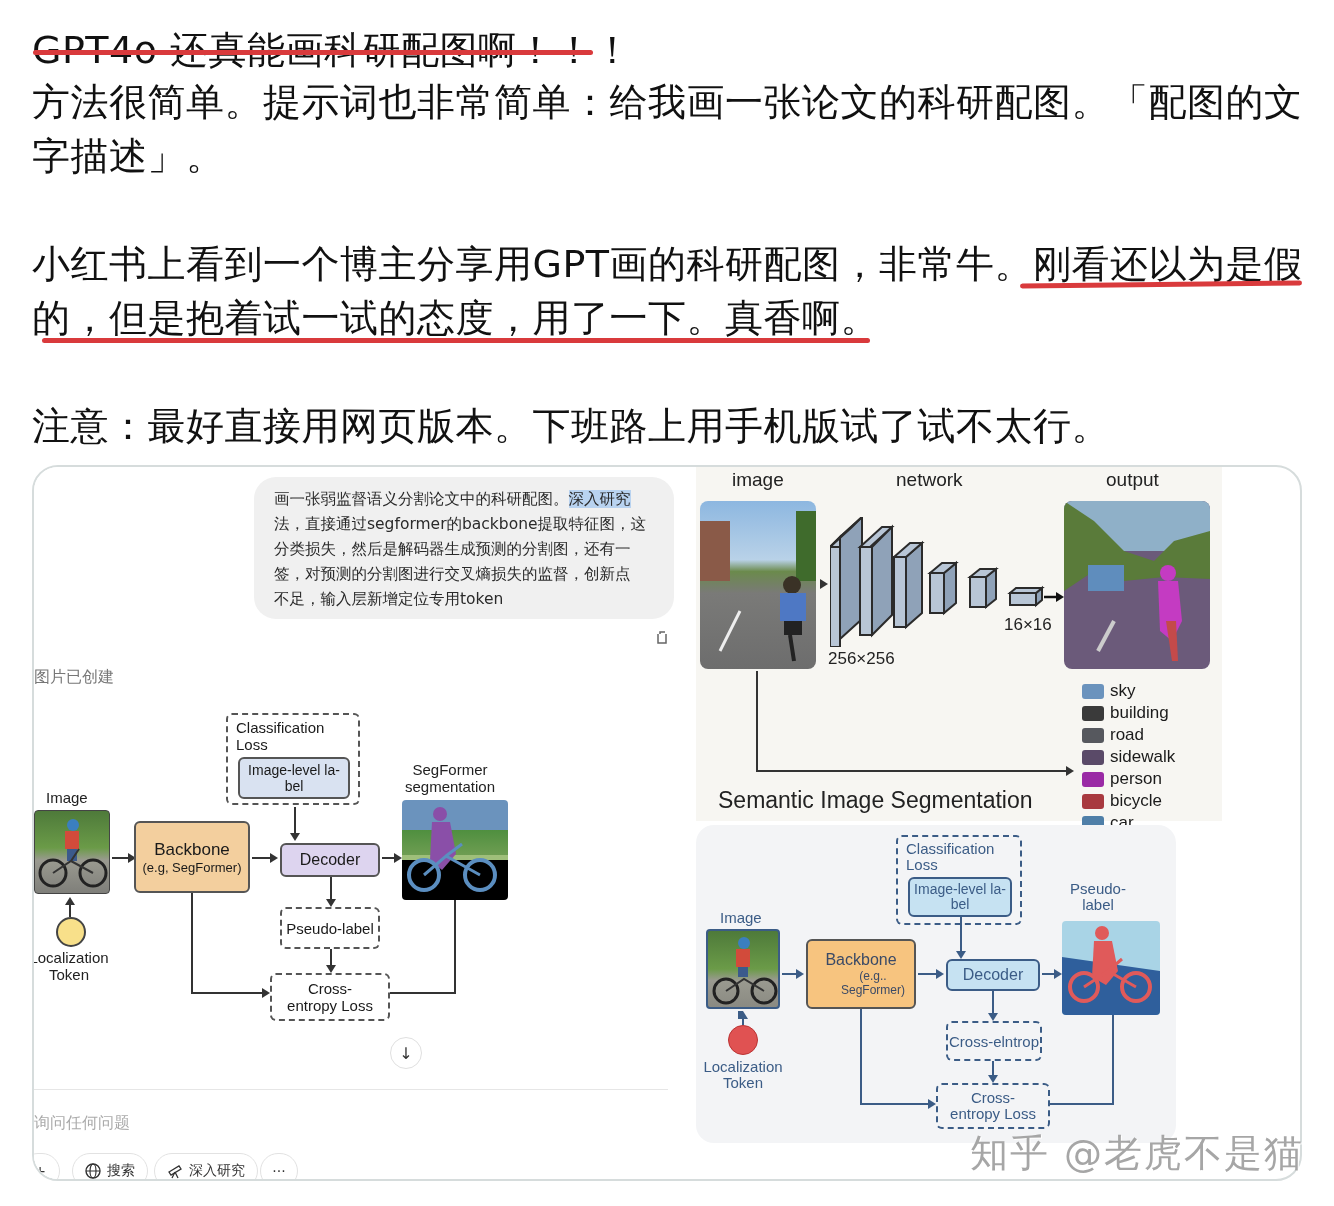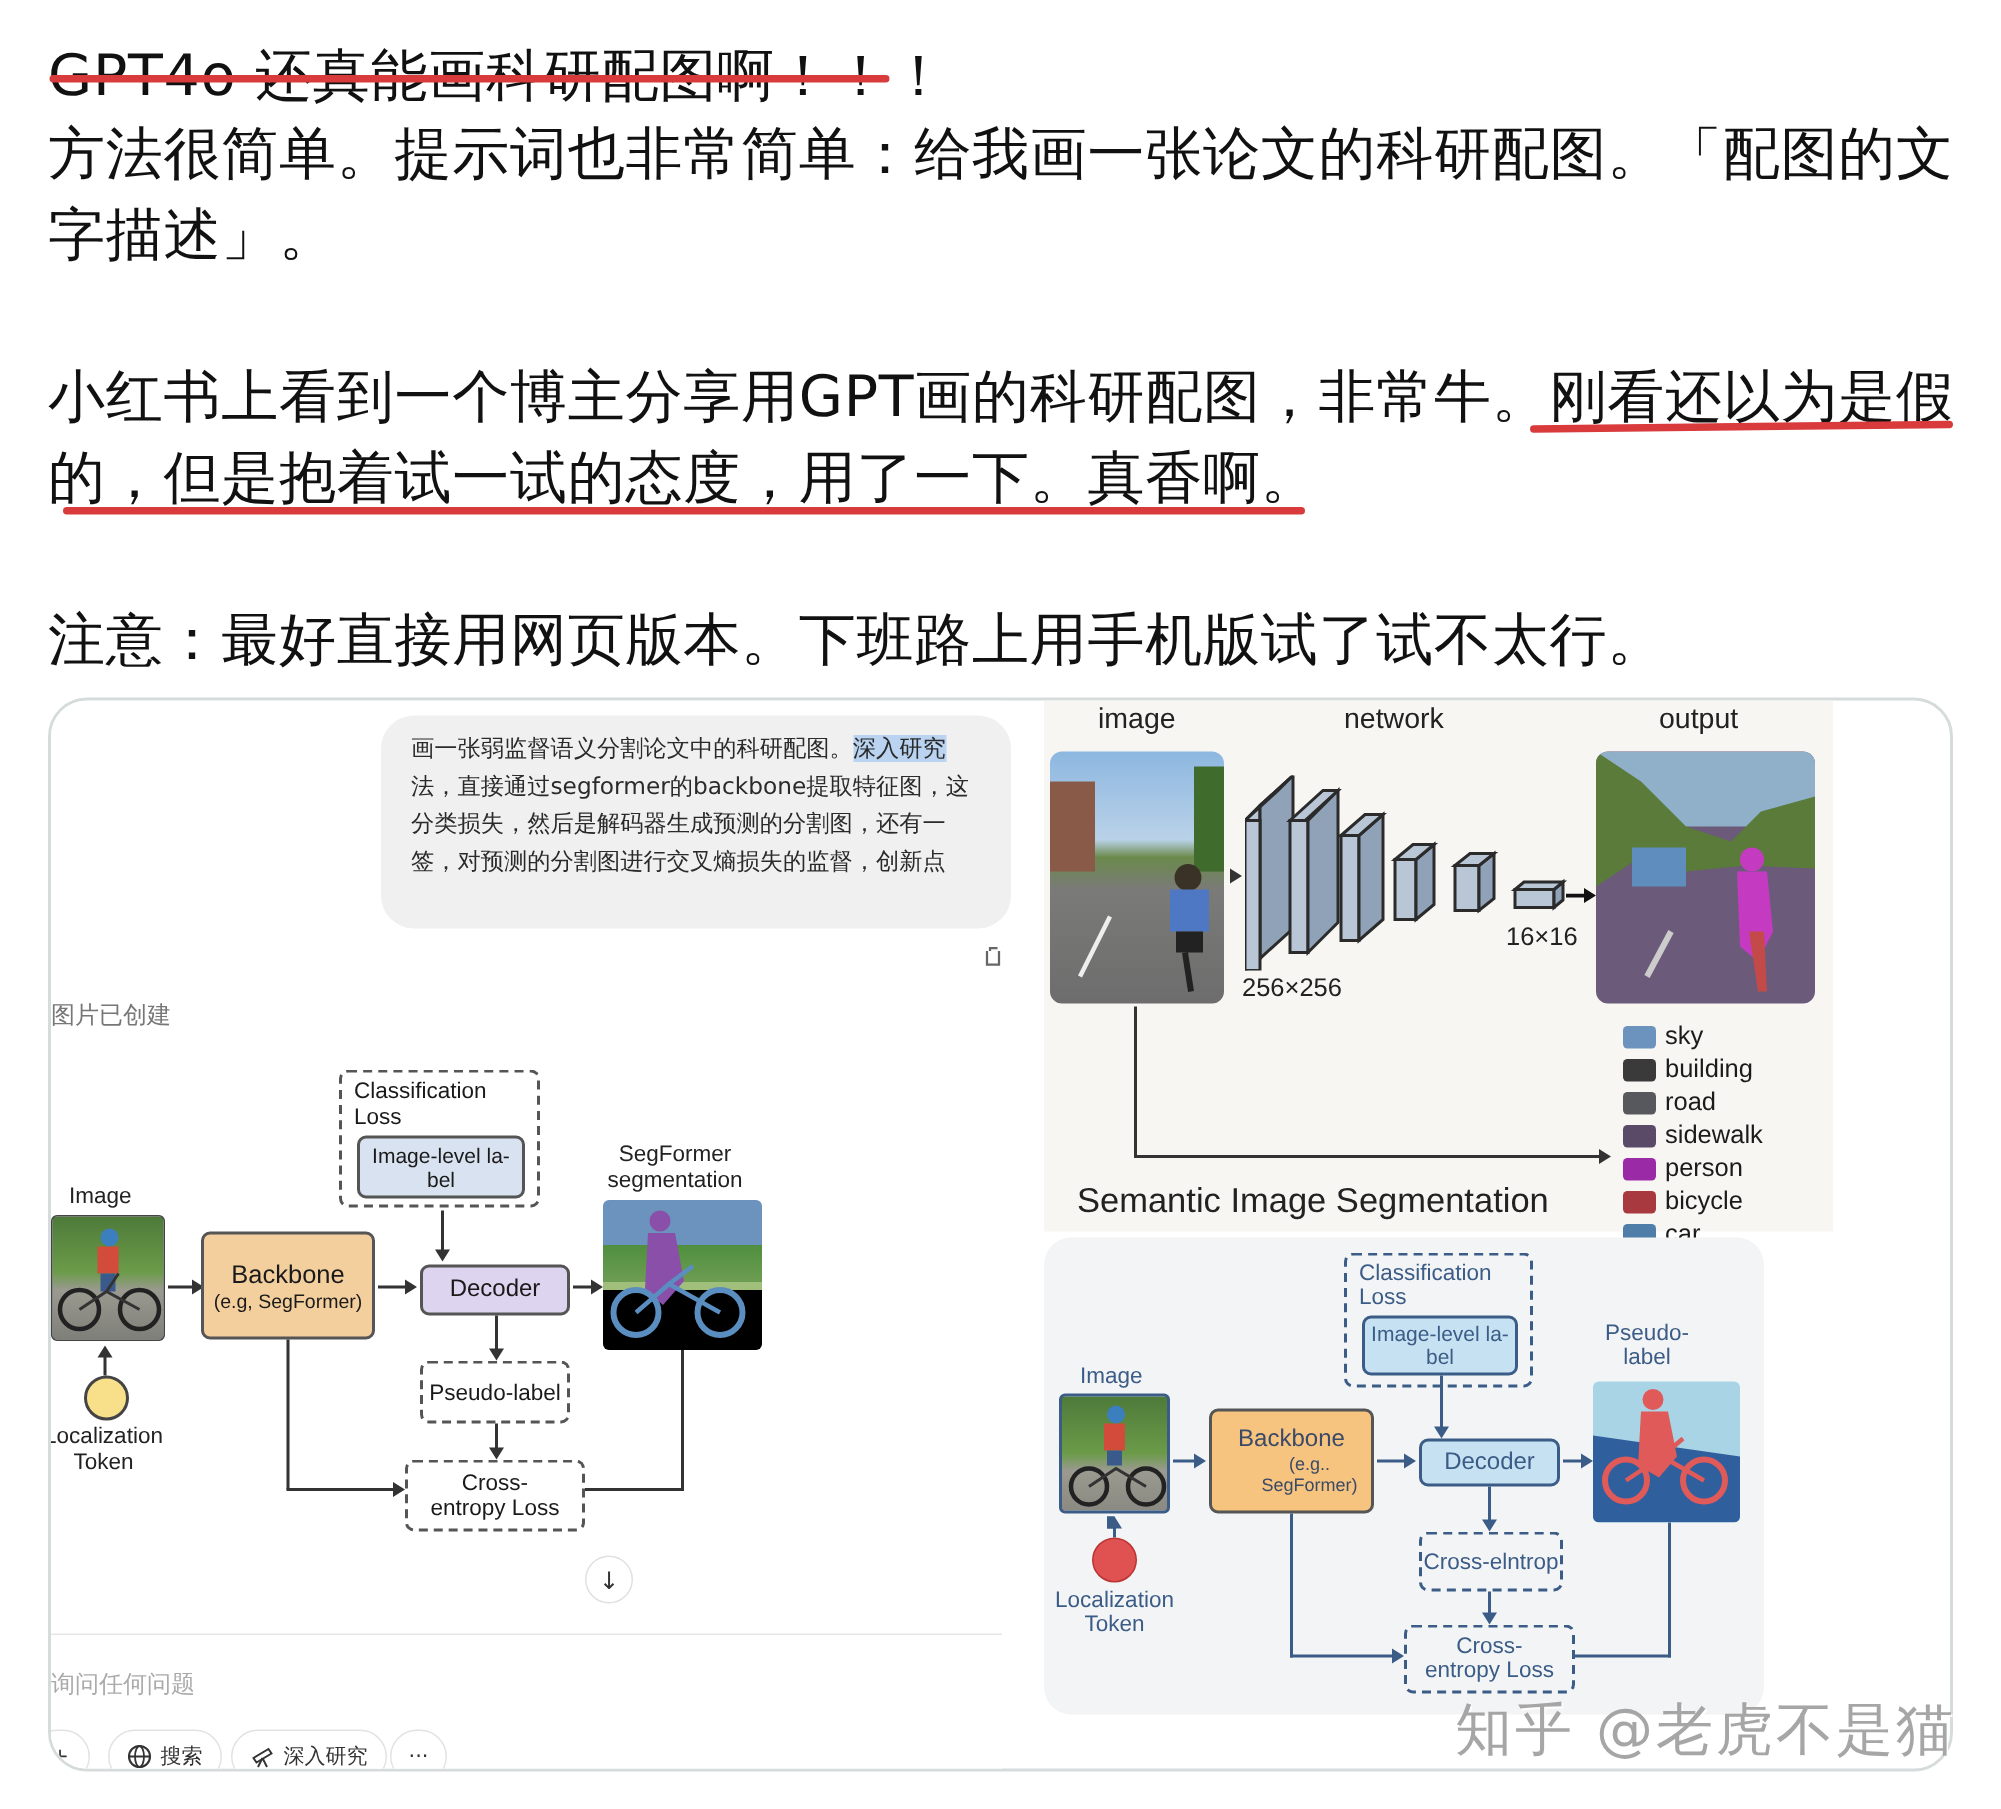--- a/index.html
+++ b/index.html
@@ -50,20 +50,21 @@
 <div class="para" style="top:382px;">注意：最好直接用网页版本。下班路上用手机版试了试不太行。</div>
 
 <div class="card">
 
   <div class="chat">
     <div class="bubble">
       <div><span>画一张弱监督语义分割论文中的科研配图。</span><span class="hl">深入研究</span></div>
       <div>法，直接通过segformer的backbone提取特征图，这</div>
       <div>分类损失，然后是解码器生成预测的分割图，还有一</div>
       <div>签，对预测的分割图进行交叉熵损失的监督，创新点</div>
+      <div>不足，输入层新增定位专用token</div>
     </div>
     <div class="copy-ic">
       <svg width="12" height="16" viewBox="0 0 12 16">
           <path d="M2 5 V14 H10 V5 M4 5 V3 H9" fill="none" stroke="#666" stroke-width="1.5"></path>
         </svg>
     </div>
     <div class="created">图片已创建</div>
 
     <div>
       <div class="fig" style="left:12px; top:322px; font-size:15px;">Image</div>

